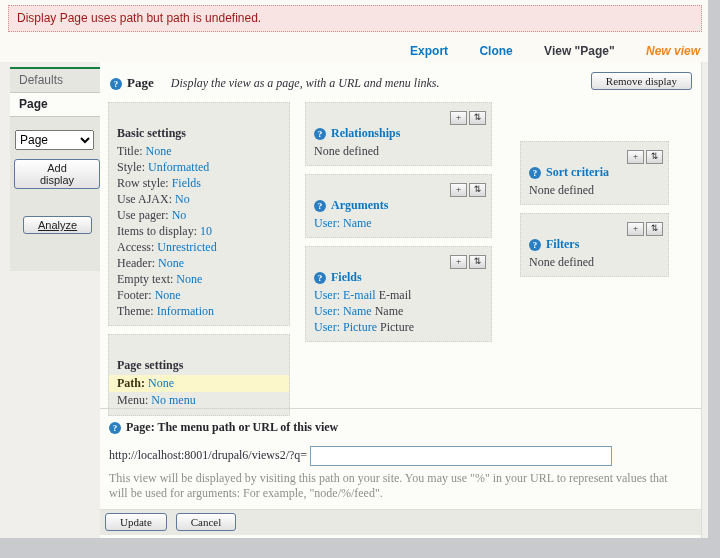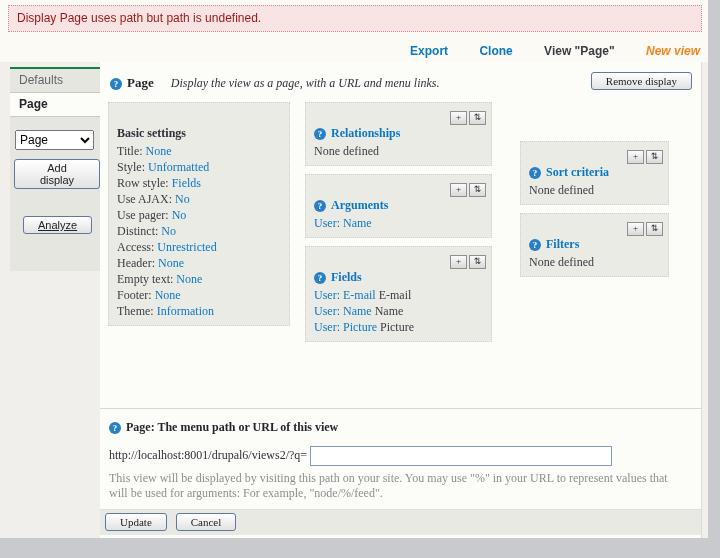--- a/index.html
+++ b/index.html
@@ -126,28 +126,35 @@
 
         <div class="col col1">
           <div class="block">
             <div class="block-title">Basic settings</div>
             <div id="basic-rows">
                 <div class="brow"><span class="blab">Title: </span><a class="vlink" href="#">None</a></div>
                 <div class="brow"><span class="blab">Style: </span><a class="vlink" href="#">Unformatted</a></div>
                 <div class="brow"><span class="blab">Row style: </span><a class="vlink" href="#">Fields</a></div>
                 <div class="brow"><span class="blab">Use AJAX: </span><a class="vlink" href="#">No</a></div>
                 <div class="brow"><span class="blab">Use pager: </span><a class="vlink" href="#">No</a></div>
-                <div class="brow"><span class="blab">Distinct: </span><a class="vlink" href="#">No</a></div>
+                <div class="brow"><span class="blab">Items to display: </span><a class="vlink" href="#">10</a></div>
                 <div class="brow"><span class="blab">Access: </span><a class="vlink" href="#">Unrestricted</a></div>
                 <div class="brow"><span class="blab">Header: </span><a class="vlink" href="#">None</a></div>
                 <div class="brow"><span class="blab">Empty text: </span><a class="vlink" href="#">None</a></div>
                 <div class="brow"><span class="blab">Footer: </span><a class="vlink" href="#">None</a></div>
                 <div class="brow"><span class="blab">Theme: </span><a class="vlink" href="#">Information</a></div>
               </div>
           </div>
+          <div class="block">
+            <div class="block-title">Page settings</div>
+            <div id="page-rows">
+                <div class="prow hl"><span class="plab">Path: </span><a class="vlink" href="#">None</a></div>
+                <div class="prow"><span class="plab">Menu: </span><a class="vlink" href="#">No menu</a></div>
+              </div>
+          </div>
         </div>
 
         <div class="col col2" id="col2">
             <div class="pblock">
               <div class="pblock-title"><span class="qicon">?</span><a href="#">Relationships</a></div>
               <span class="mini-btns"><span class="mini">+</span><span class="mini">⇅</span></span>
               <div class="pitem"><span>None defined</span></div>
             </div>
             <div class="pblock">
               <div class="pblock-title"><span class="qicon">?</span><a href="#">Arguments</a></div>

